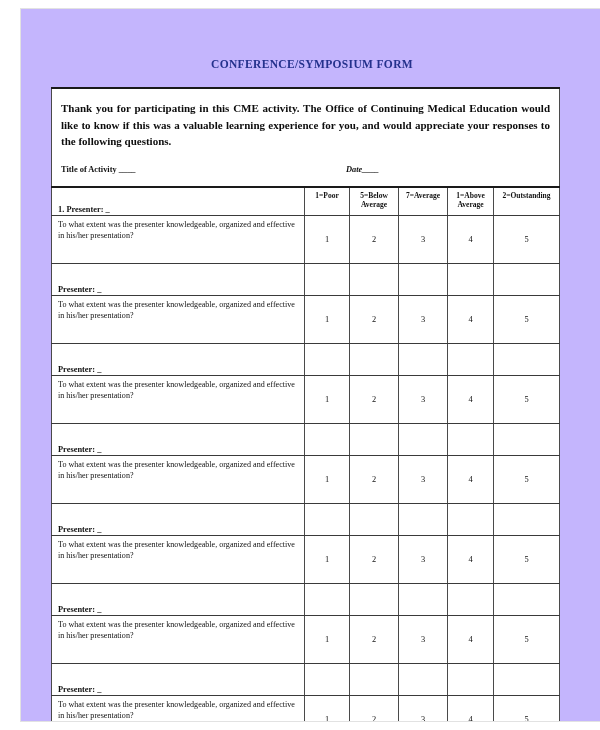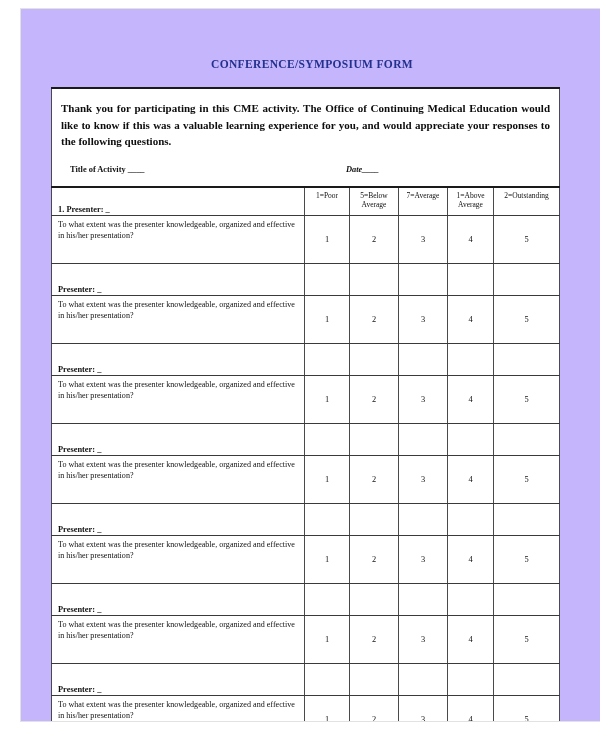--- a/index.html
+++ b/index.html
@@ -75,33 +75,32 @@
     margin-top: 15px;
     position: relative;
     height: 13px;
     font-weight: bold;
     font-size: 8.4px;
   }
   .activity-line .title-label {
     position: absolute;
     left: 0;
     top: 0;
-    margin-left: 9px;
   }
   .activity-line .date-label {
     position: absolute;
     left: 285px;
     top: 0;
     font-style: italic;
   }
 
   
   .rating-head {
     text-align: center;
-    font-weight: normal;
+    font-weight: bold;
     font-size: 7.5px;
     line-height: 1.28;
     padding: 3px 1px 2px 1px !important;
     vertical-align: top;
     border-bottom: 1.4px solid #3a3a3a !important;
   }
 
   
   .presenter-cell {
     vertical-align: bottom !important;

